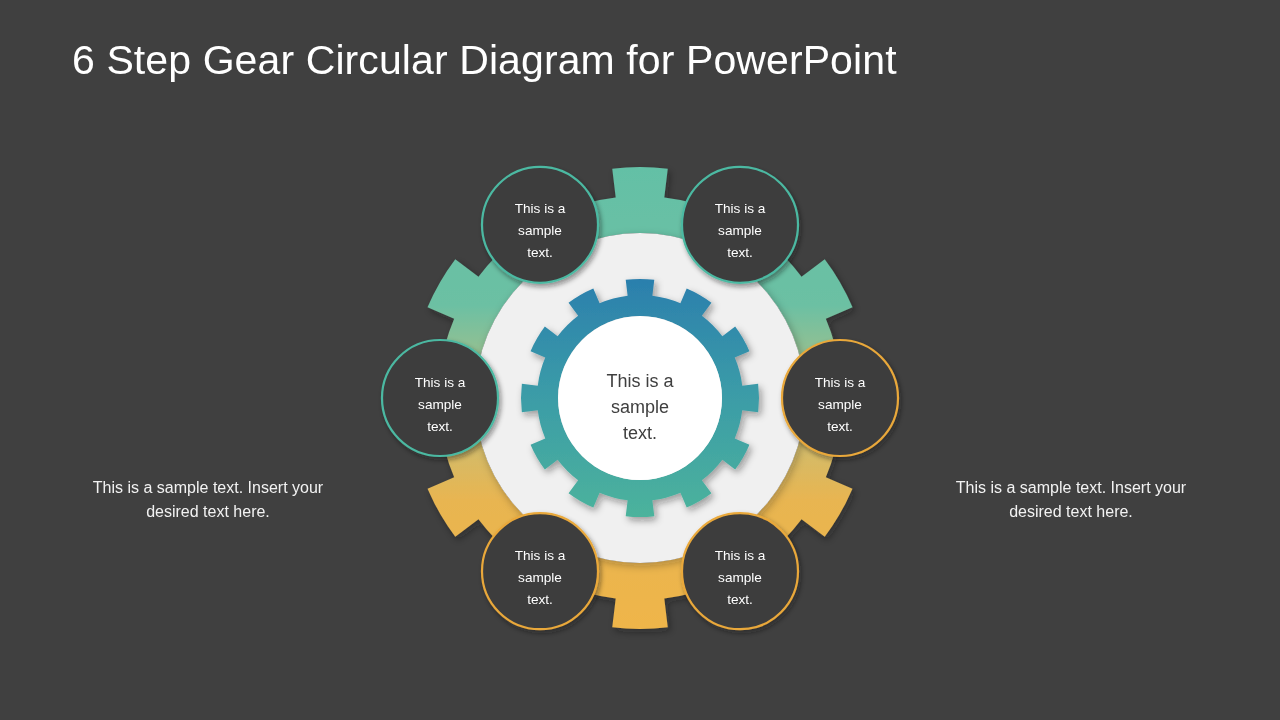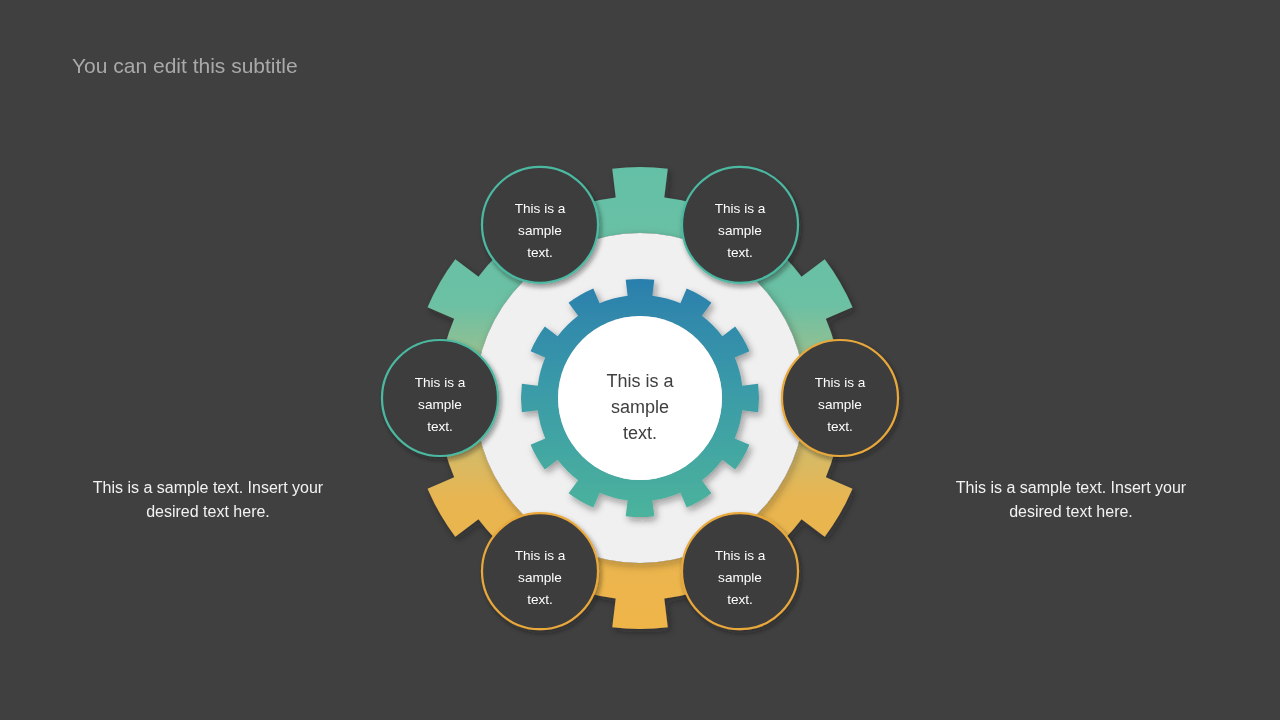--- a/index.html
+++ b/index.html
@@ -85,21 +85,21 @@
     font-size: 18px;
     fill: #3f3f3f;
   }
 </style>
 </head>
 <body>
 
 <div id="slide">
 
   <div id="header">
-    <div id="subtitle">You can edit this subtitle</div>
+    <div id="title">6 Step Gear Circular Diagram for PowerPoint</div>
   </div>
 
   <div class="side-text" id="side-text-left">This is a sample text. Insert your desired text here.</div>
 
   <div class="side-text" id="side-text-right">This is a sample text. Insert your desired text here.</div>
 
   <div id="diagram">
     <svg viewBox="0 0 620 560" xmlns="http://www.w3.org/2000/svg">
       <defs>
         <linearGradient id="outerGrad" x1="0" y1="0" x2="0" y2="1">

